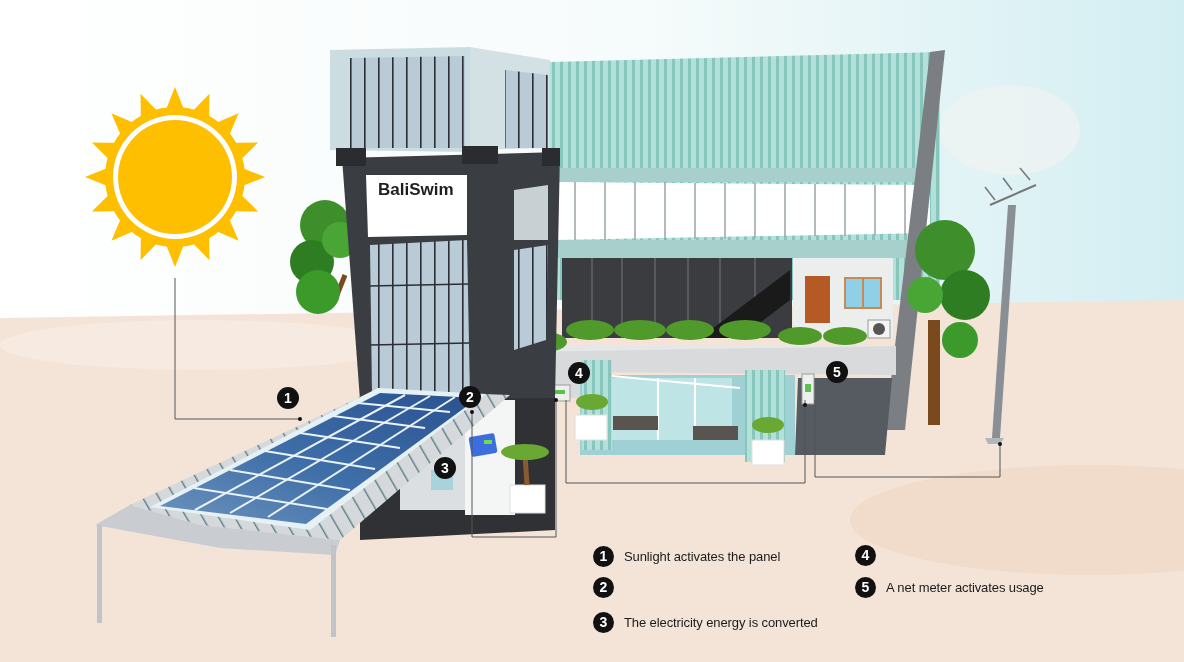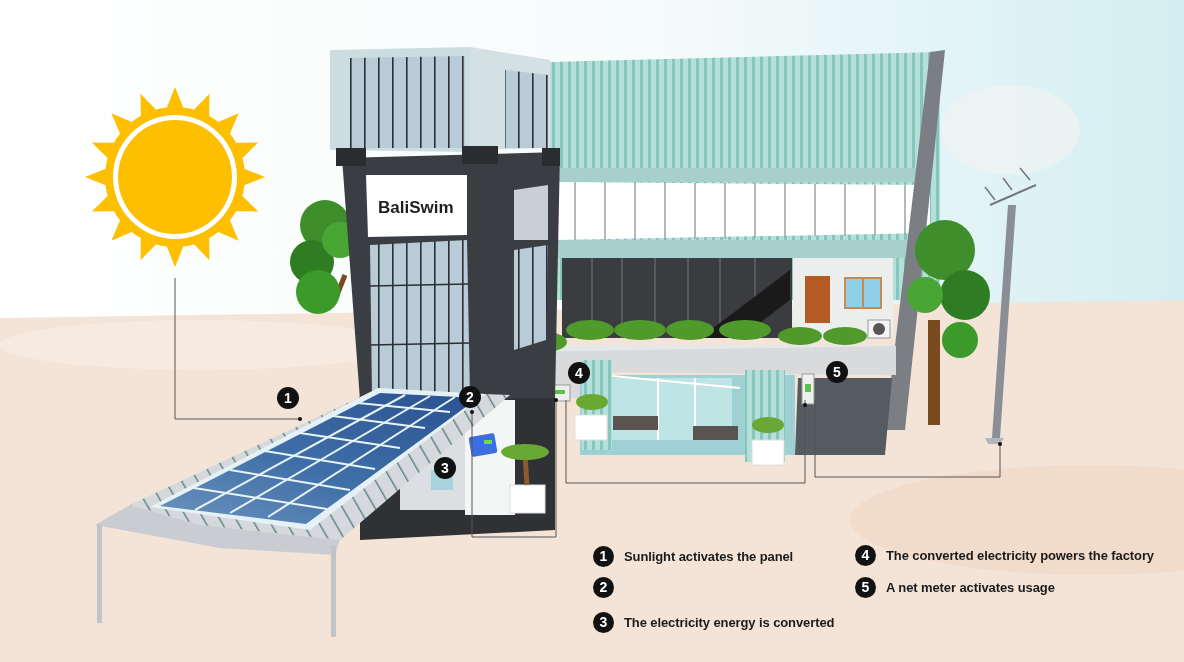--- a/index.html
+++ b/index.html
@@ -2,21 +2,21 @@
 <html><head>
 <meta charset="utf-8">
 <style>
   html, body { margin:0; padding:0; }
   body { width:1184px; height:662px; overflow:hidden; position:relative; font-family:"Liberation Sans", sans-serif; background:#f4e4d8; }
   #scene { position:absolute; left:0; top:0; width:1184px; height:662px; }
   .badge { position:absolute; width:22px; height:22px; border-radius:50%; background:#111; color:#fff; font-weight:bold; font-size:14px; line-height:22px; text-align:center; font-family:"Liberation Sans", sans-serif; }
   .legend { position:absolute; }
   .legend-item { position:absolute; display:flex; align-items:center; white-space:nowrap; }
   .legend-item .num { width:21px; height:21px; border-radius:50%; background:#111; color:#fff; font-weight:bold; font-size:14px; line-height:21px; text-align:center; margin-right:10px; flex:none; }
-  .legend-item .txt { font-size:13px; font-weight:bold; color:#1b1b1b; letter-spacing:-0.1px; }
+  .legend-item .txt { font-size:13px; font-weight:normal; color:#1b1b1b; letter-spacing:-0.1px; }
   .sign-text { position:absolute; font-size:17px; font-weight:bold; color:#1e1e1e; }
 </style>
 </head>
 <body>
 
 <svg id="scene" viewBox="0 0 1184 662" xmlns="http://www.w3.org/2000/svg">
   <defs>
     <linearGradient id="sky" x1="0" y1="0" x2="1" y2="0">
       <stop offset="0" stop-color="#ffffff"></stop>
       <stop offset="0.55" stop-color="#f6fbfb"></stop>
@@ -237,21 +237,21 @@
   </g>
   <g fill="#111">
     <circle cx="300" cy="419" r="2"></circle>
     <circle cx="472" cy="412" r="2"></circle>
     <circle cx="556" cy="400" r="2"></circle>
     <circle cx="805" cy="405" r="2"></circle>
     <circle cx="1000" cy="444" r="2"></circle>
   </g>
 </svg>
 
-<div class="sign-text" style="left:378px; top:198px;">BaliSwim</div>
+<div class="sign-text" style="left:378px; top:180px;">BaliSwim</div>
 
 <div class="badge" style="left:277px; top:387px;">1</div>
 <div class="badge" style="left:459px; top:386px;">2</div>
 <div class="badge" style="left:434px; top:457px;">3</div>
 <div class="badge" style="left:568px; top:362px;">4</div>
 <div class="badge" style="left:826px; top:361px;">5</div>
 
 <div class="legend">
   <div class="legend-item" style="left:593px; top:546px;">
     <span class="num">1</span>
@@ -259,19 +259,18 @@
   </div>
   <div class="legend-item" style="left:593px; top:577px;">
     <span class="num">2</span>
   </div>
   <div class="legend-item" style="left:593px; top:612px;">
     <span class="num">3</span>
     <span class="txt">The electricity energy is converted</span>
   </div>
   <div class="legend-item" style="left:855px; top:545px;">
     <span class="num">4</span>
-    <span class="txt">The converted electricity powers the factory</span>
   </div>
   <div class="legend-item" style="left:855px; top:577px;">
     <span class="num">5</span>
     <span class="txt">A net meter activates usage</span>
   </div>
 </div>
 
 </body></html>

